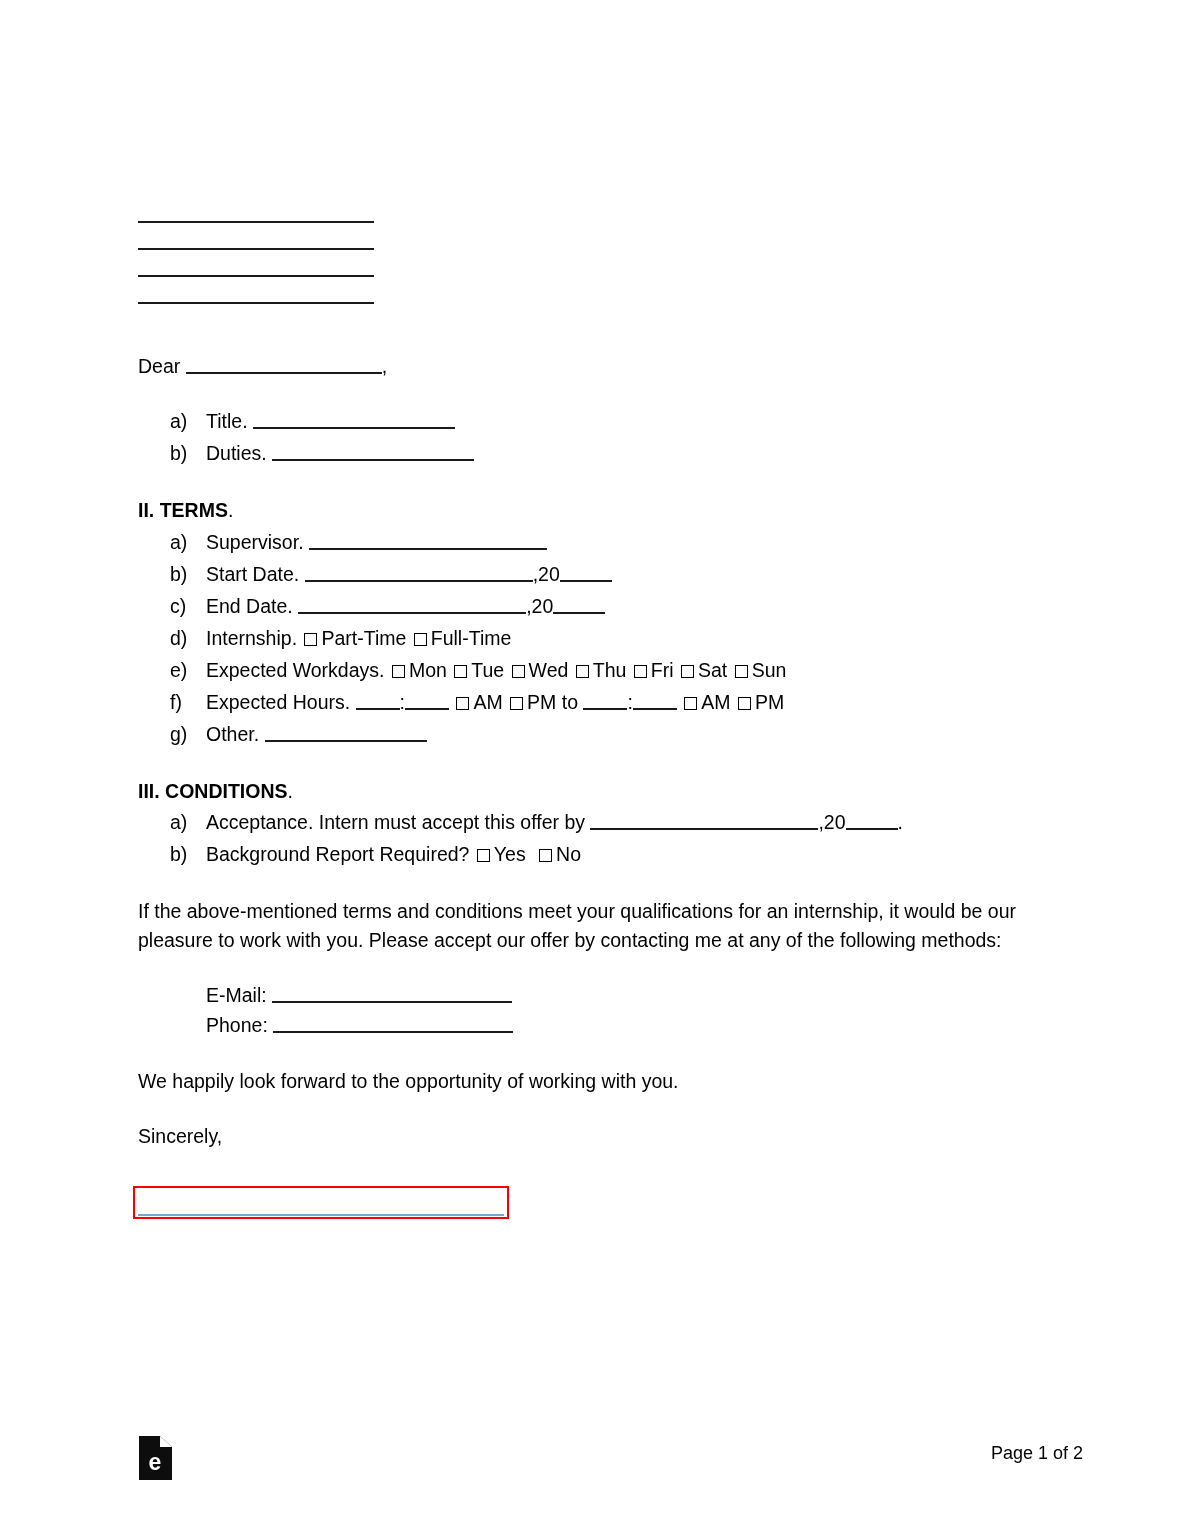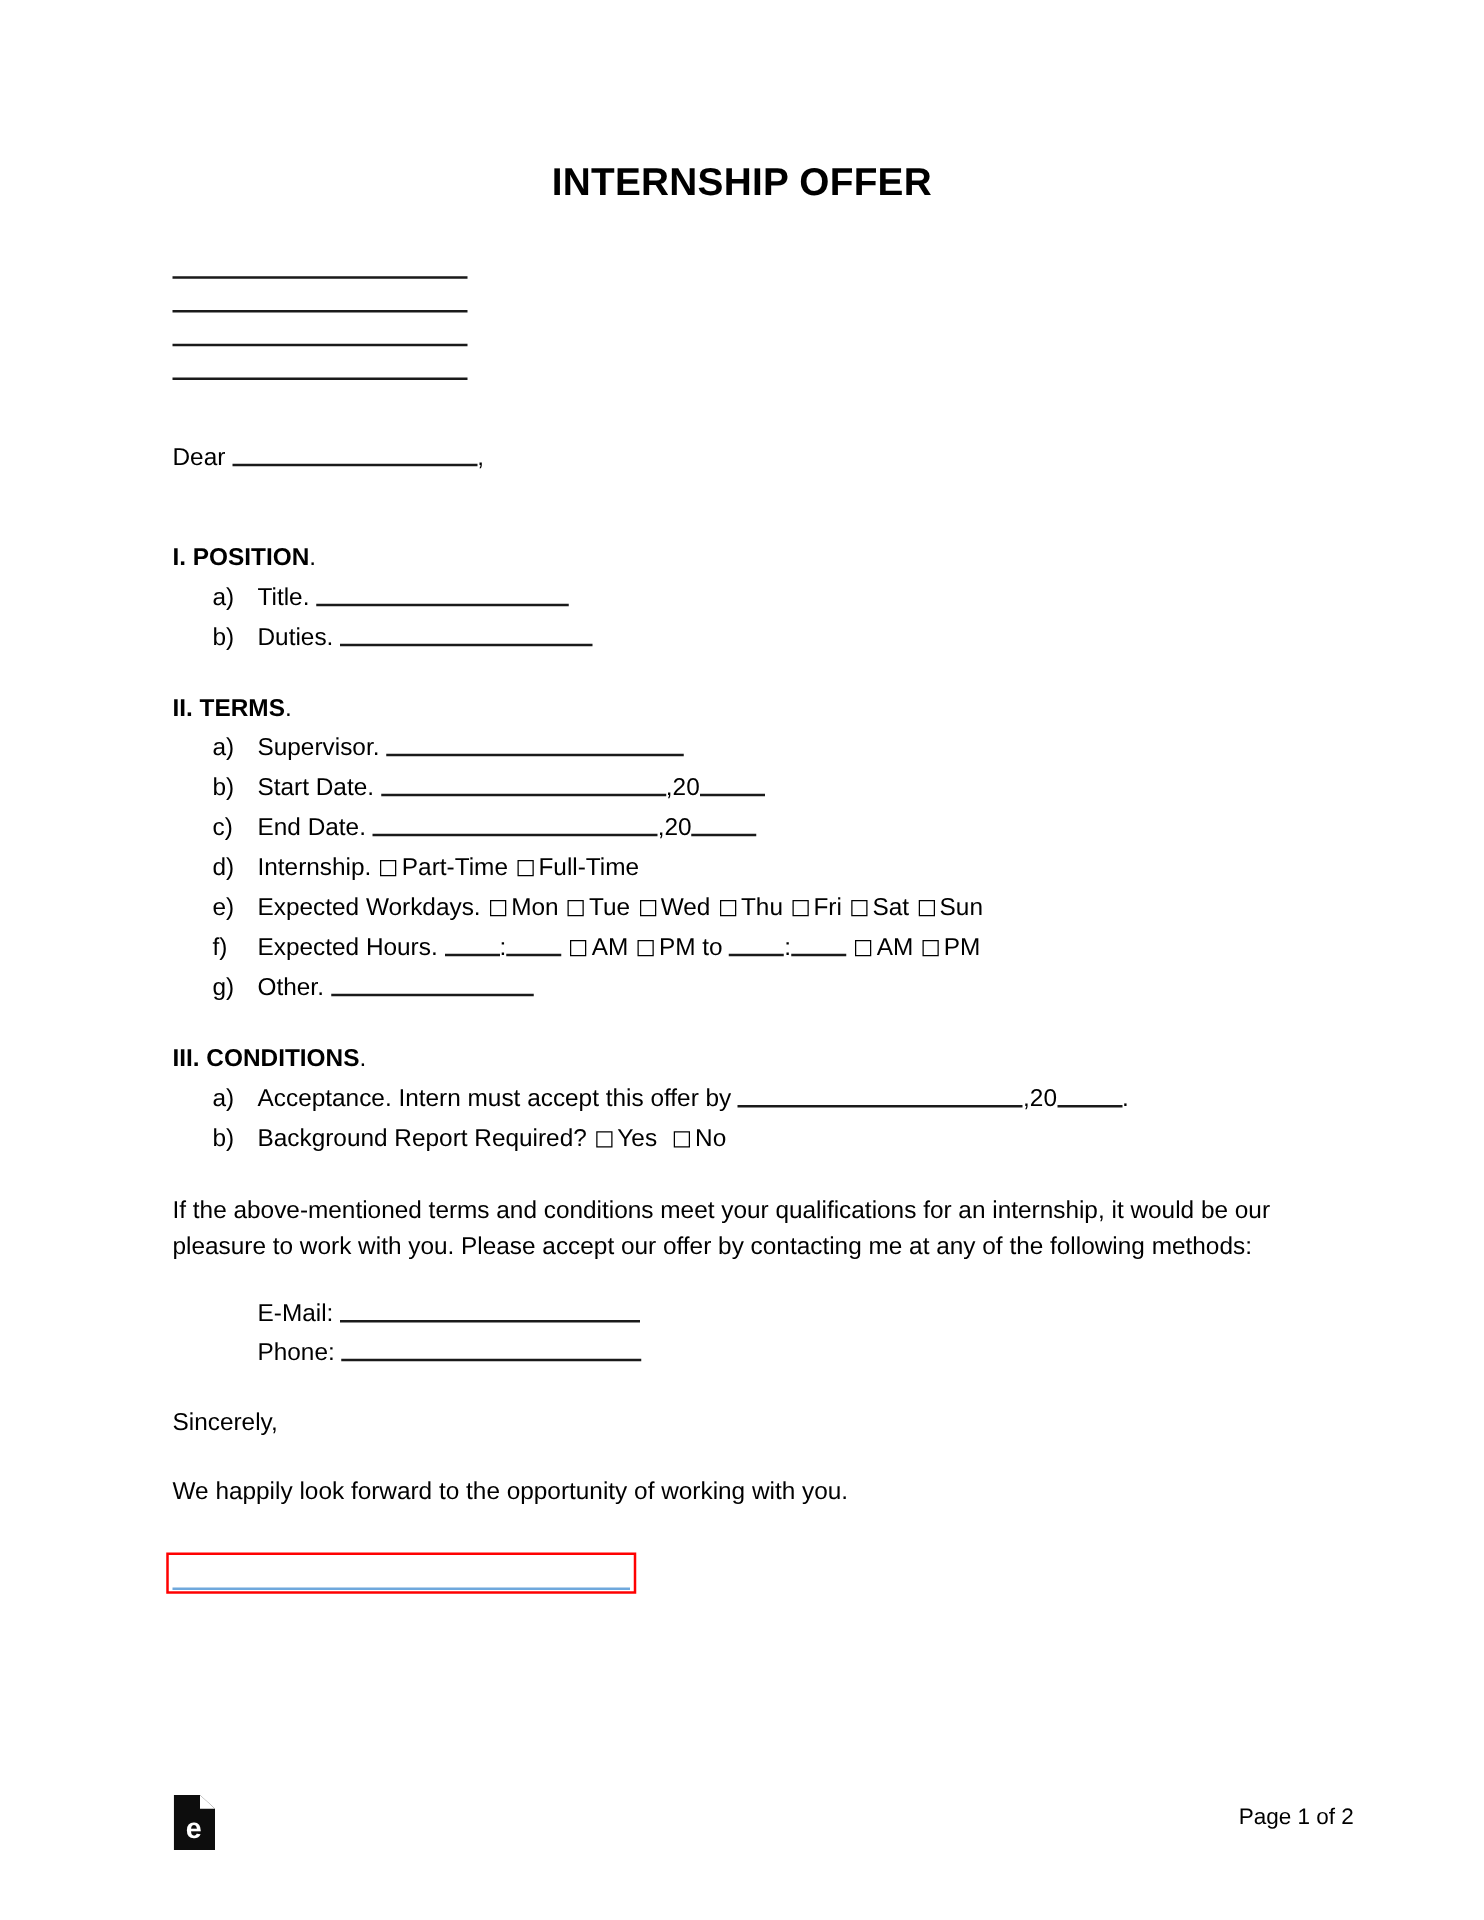--- a/index.html
+++ b/index.html
@@ -149,45 +149,40 @@
     top: 1443px;
     font-size: 18px;
     text-align: right;
   }
 </style>
 </head>
 <body>
 
 <div class="page">
 
-  <div class="doc-title">INTERNSHIP OFFER</div>
 
   <div class="body-area">
 
     <div class="addr-lines">
       <span class="addr-line"></span>
       <span class="addr-line"></span>
       <span class="addr-line"></span>
       <span class="addr-line"></span>
     </div>
 
 
     <div class="gap-md"></div>
 
     <div class="row">
       <span>Dear</span><span>&nbsp;</span><span class="blk" style="width:196px"></span><span>,</span>
     </div>
 
     <div class="gap-md"></div>
 
 
-    <div class="sect-head">
-      <span>I.</span>
-      <span>POSITION</span><span class="dot">.</span>
-    </div>
     <ul class="lettered">
       <li>
         <span class="marker">a)</span>
         <span class="lbl">Title</span><span>.</span>
         <span class="blk" style="width:202px"></span>
       </li>
       <li>
         <span class="marker">b)</span>
         <span class="lbl">Duties</span><span>.</span>
         <span class="blk" style="width:202px"></span>
@@ -281,23 +276,23 @@
       <div>
         <span class="lbl">E-Mail</span><span>:</span>
         <span class="blk" style="width:240px"></span>
       </div>
       <div>
         <span class="lbl">Phone</span><span>:</span>
         <span class="blk" style="width:240px"></span>
       </div>
     </div>
 
+    <div class="para">We happily look forward to the opportunity of working with you.</div>
+
     <div class="para">Sincerely,</div>
-
-    <div class="para">We happily look forward to the opportunity of working with you.</div>
 
     <div class="sig-wrap">
       <div class="sig-field">
         <div class="sig-underline"></div>
       </div>
     </div>
 
   </div>
 
   <div class="footer-logo">

